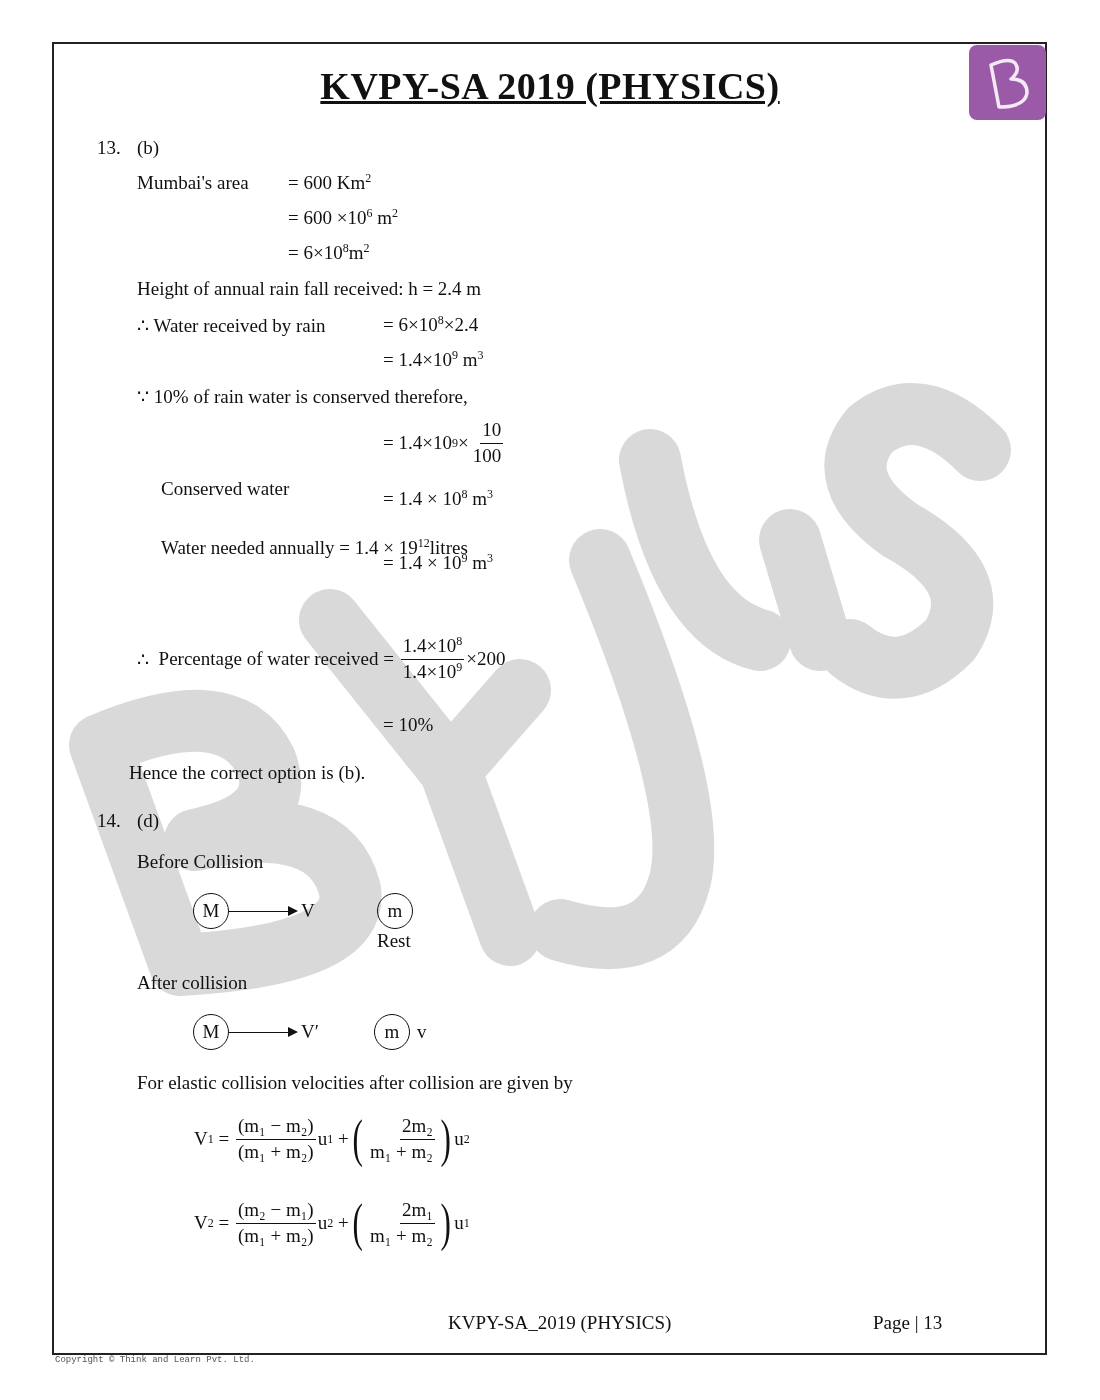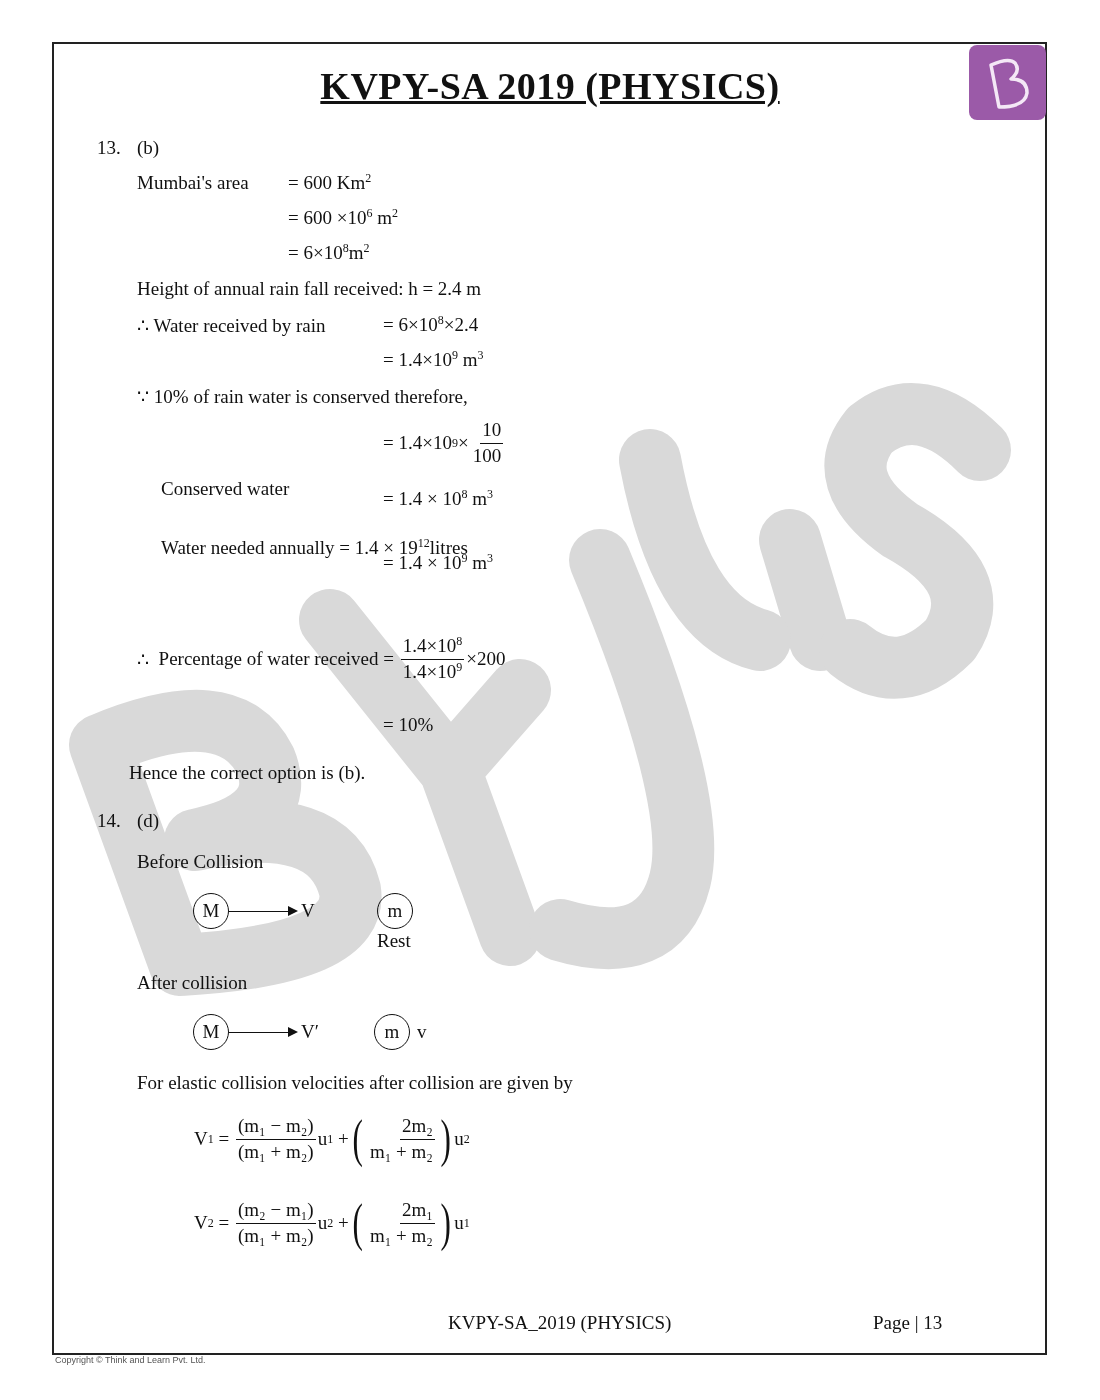--- a/index.html
+++ b/index.html
@@ -23,21 +23,21 @@
   .circle { position: absolute; width: 36px; height: 36px; border: 1.5px solid #111; border-radius: 50%;
             box-sizing: border-box; text-align: center; line-height: 33px; font-size: 19px;
             font-family: "Liberation Serif", serif; background: transparent; }
   .arrow { position: absolute; height: 0; border-top: 1.5px solid #111; }
   .arrow::after { content: ""; position: absolute; right: -2px; top: -6px; border-left: 10px solid #111;
                   border-top: 5px solid transparent; border-bottom: 5px solid transparent; }
   .paren { display: inline-block; font-size: 52px; font-weight: 100; vertical-align: middle; line-height: 1; transform: scaleX(0.6); }
   .eq { position: absolute; font-size: 19px; display: flex; align-items: center; white-space: nowrap; font-family: "Liberation Serif", serif; }
   .footer-center { position: absolute; left: 448px; top: 1312px; font-size: 19px; font-family: "Liberation Serif", serif; }
   .footer-right { position: absolute; left: 873px; top: 1312px; font-size: 19px; font-family: "Liberation Serif", serif; }
-  .copyright { position: absolute; left: 55px; top: 1355px; font-size: 9px; color: #555; font-family: Liberation Sans, sans-serif; }
+  .copyright { position: absolute; left: 55px; top: 1355px; font-size: 9px; color: #555; font-family: Liberation Mono, monospace; }
 </style>
 </head>
 <body>
 
 <svg class="watermark" viewBox="0 0 1100 1400">
   <g fill="none" stroke="#d9d9d9" stroke-width="62" stroke-linecap="round" stroke-linejoin="round">
 
     <path d="M100,745 L180,965 M100,745 Q230,690 265,760 Q290,820 195,840 Q330,810 350,890 Q360,955 180,965"></path>
 
     <path d="M330,620 L450,770 L520,690 M450,770 L510,935"></path>

